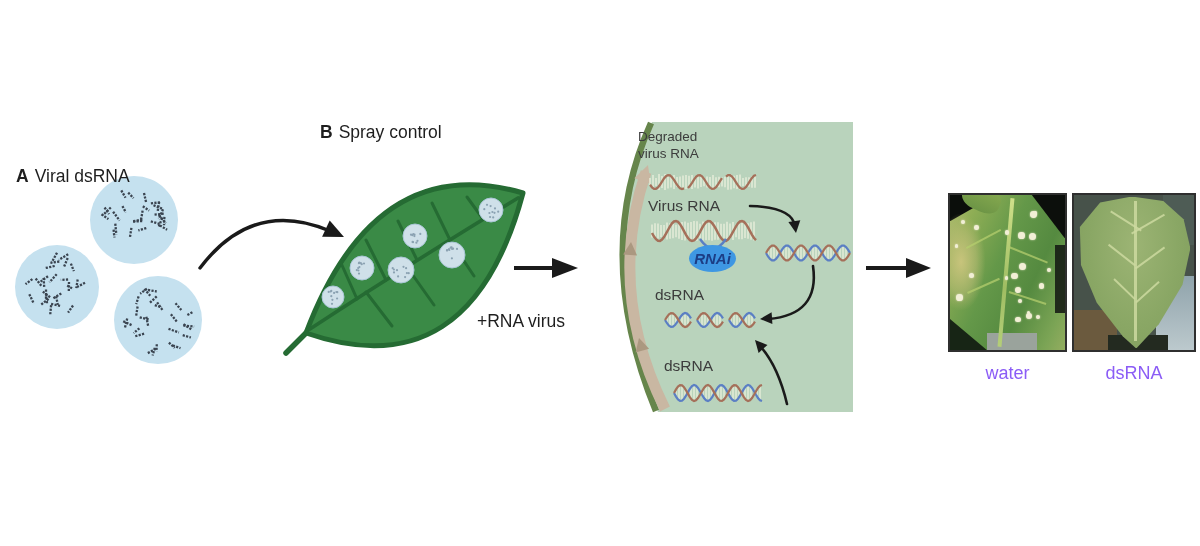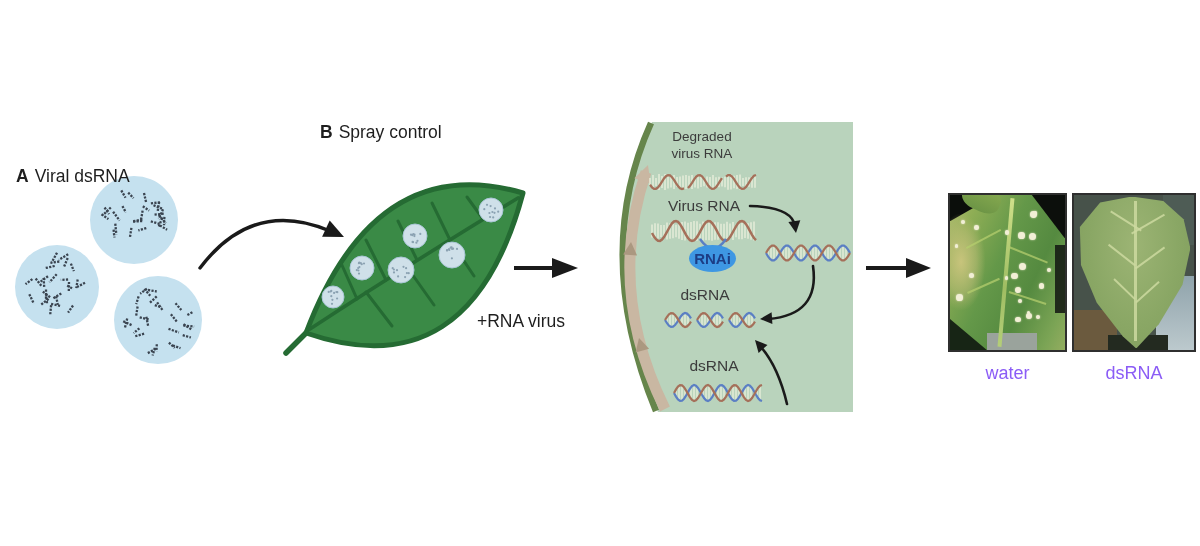--- a/index.html
+++ b/index.html
@@ -6,28 +6,28 @@
   .stage{position:relative;width:1200px;height:546px;background:#ffffff;
          font-family:"Liberation Sans",sans-serif;overflow:hidden;}
   #art{position:absolute;left:0;top:0;z-index:1;}
   .txt{position:absolute;z-index:2;}
   #title{position:absolute;left:46px;top:16px;z-index:2;margin:0;
          font-size:45px;font-weight:400;letter-spacing:0px;color:var(--purple);}
   .heading{position:absolute;z-index:2;font-size:17.5px;color:#1e1e1e;}
   .heading .hl{font-weight:bold;margin-right:6px;}
   #heading-c .hl{margin-right:10px;}
   #rna-virus-note{left:477px;top:311px;font-size:17.5px;color:#1e1e1e;}
-  .cell-label{position:absolute;z-index:2;text-align:center;color:#3c3c3c;}
+  .cell-label{position:absolute;z-index:2;text-align:left;color:#3c3c3c;}
   #lbl-degraded{left:638px;top:128px;width:128px;font-size:13.5px;line-height:1.26;white-space:pre-line;}
   #lbl-virusrna{left:648px;top:197px;width:112px;font-size:15.5px;}
   #lbl-sirna{left:655px;top:286px;width:100px;font-size:15.5px;}
   #lbl-dsrna-cell{left:664px;top:357px;width:100px;font-size:15.5px;}
   #rnai-oval{position:absolute;z-index:2;left:689px;top:245px;width:47px;height:27px;
              background:var(--rnai);border-radius:50%;display:flex;align-items:center;justify-content:center;}
-  #rnai-oval span{font-size:15px;font-weight:600;color:var(--rnaiText);}
+  #rnai-oval span{font-size:15px;font-weight:600;color:var(--rnaiText);font-style:italic;}
   .photo{position:absolute;z-index:2;border:2px solid #2f2f2f;overflow:hidden;background:#0c0f0c;}
   #photo-water{left:948px;top:193px;width:115px;height:155px;}
   #photo-dsrna{left:1072px;top:193px;width:120px;height:155px;}
   .photo .layer{position:absolute;}
   .caption{position:absolute;z-index:2;text-align:center;font-size:18px;color:#8b5cf6;}
   #caption-water{left:948px;top:363px;width:119px;}
   #caption-dsrna{left:1072px;top:363px;width:124px;}
   
   .w-base{left:0;top:0;width:100%;height:100%;
     background:linear-gradient(115deg,#b4bd74 0%,#8fae55 16%,#649849 42%,#558a40 66%,#7ba455 88%,#93ad60 100%);}

